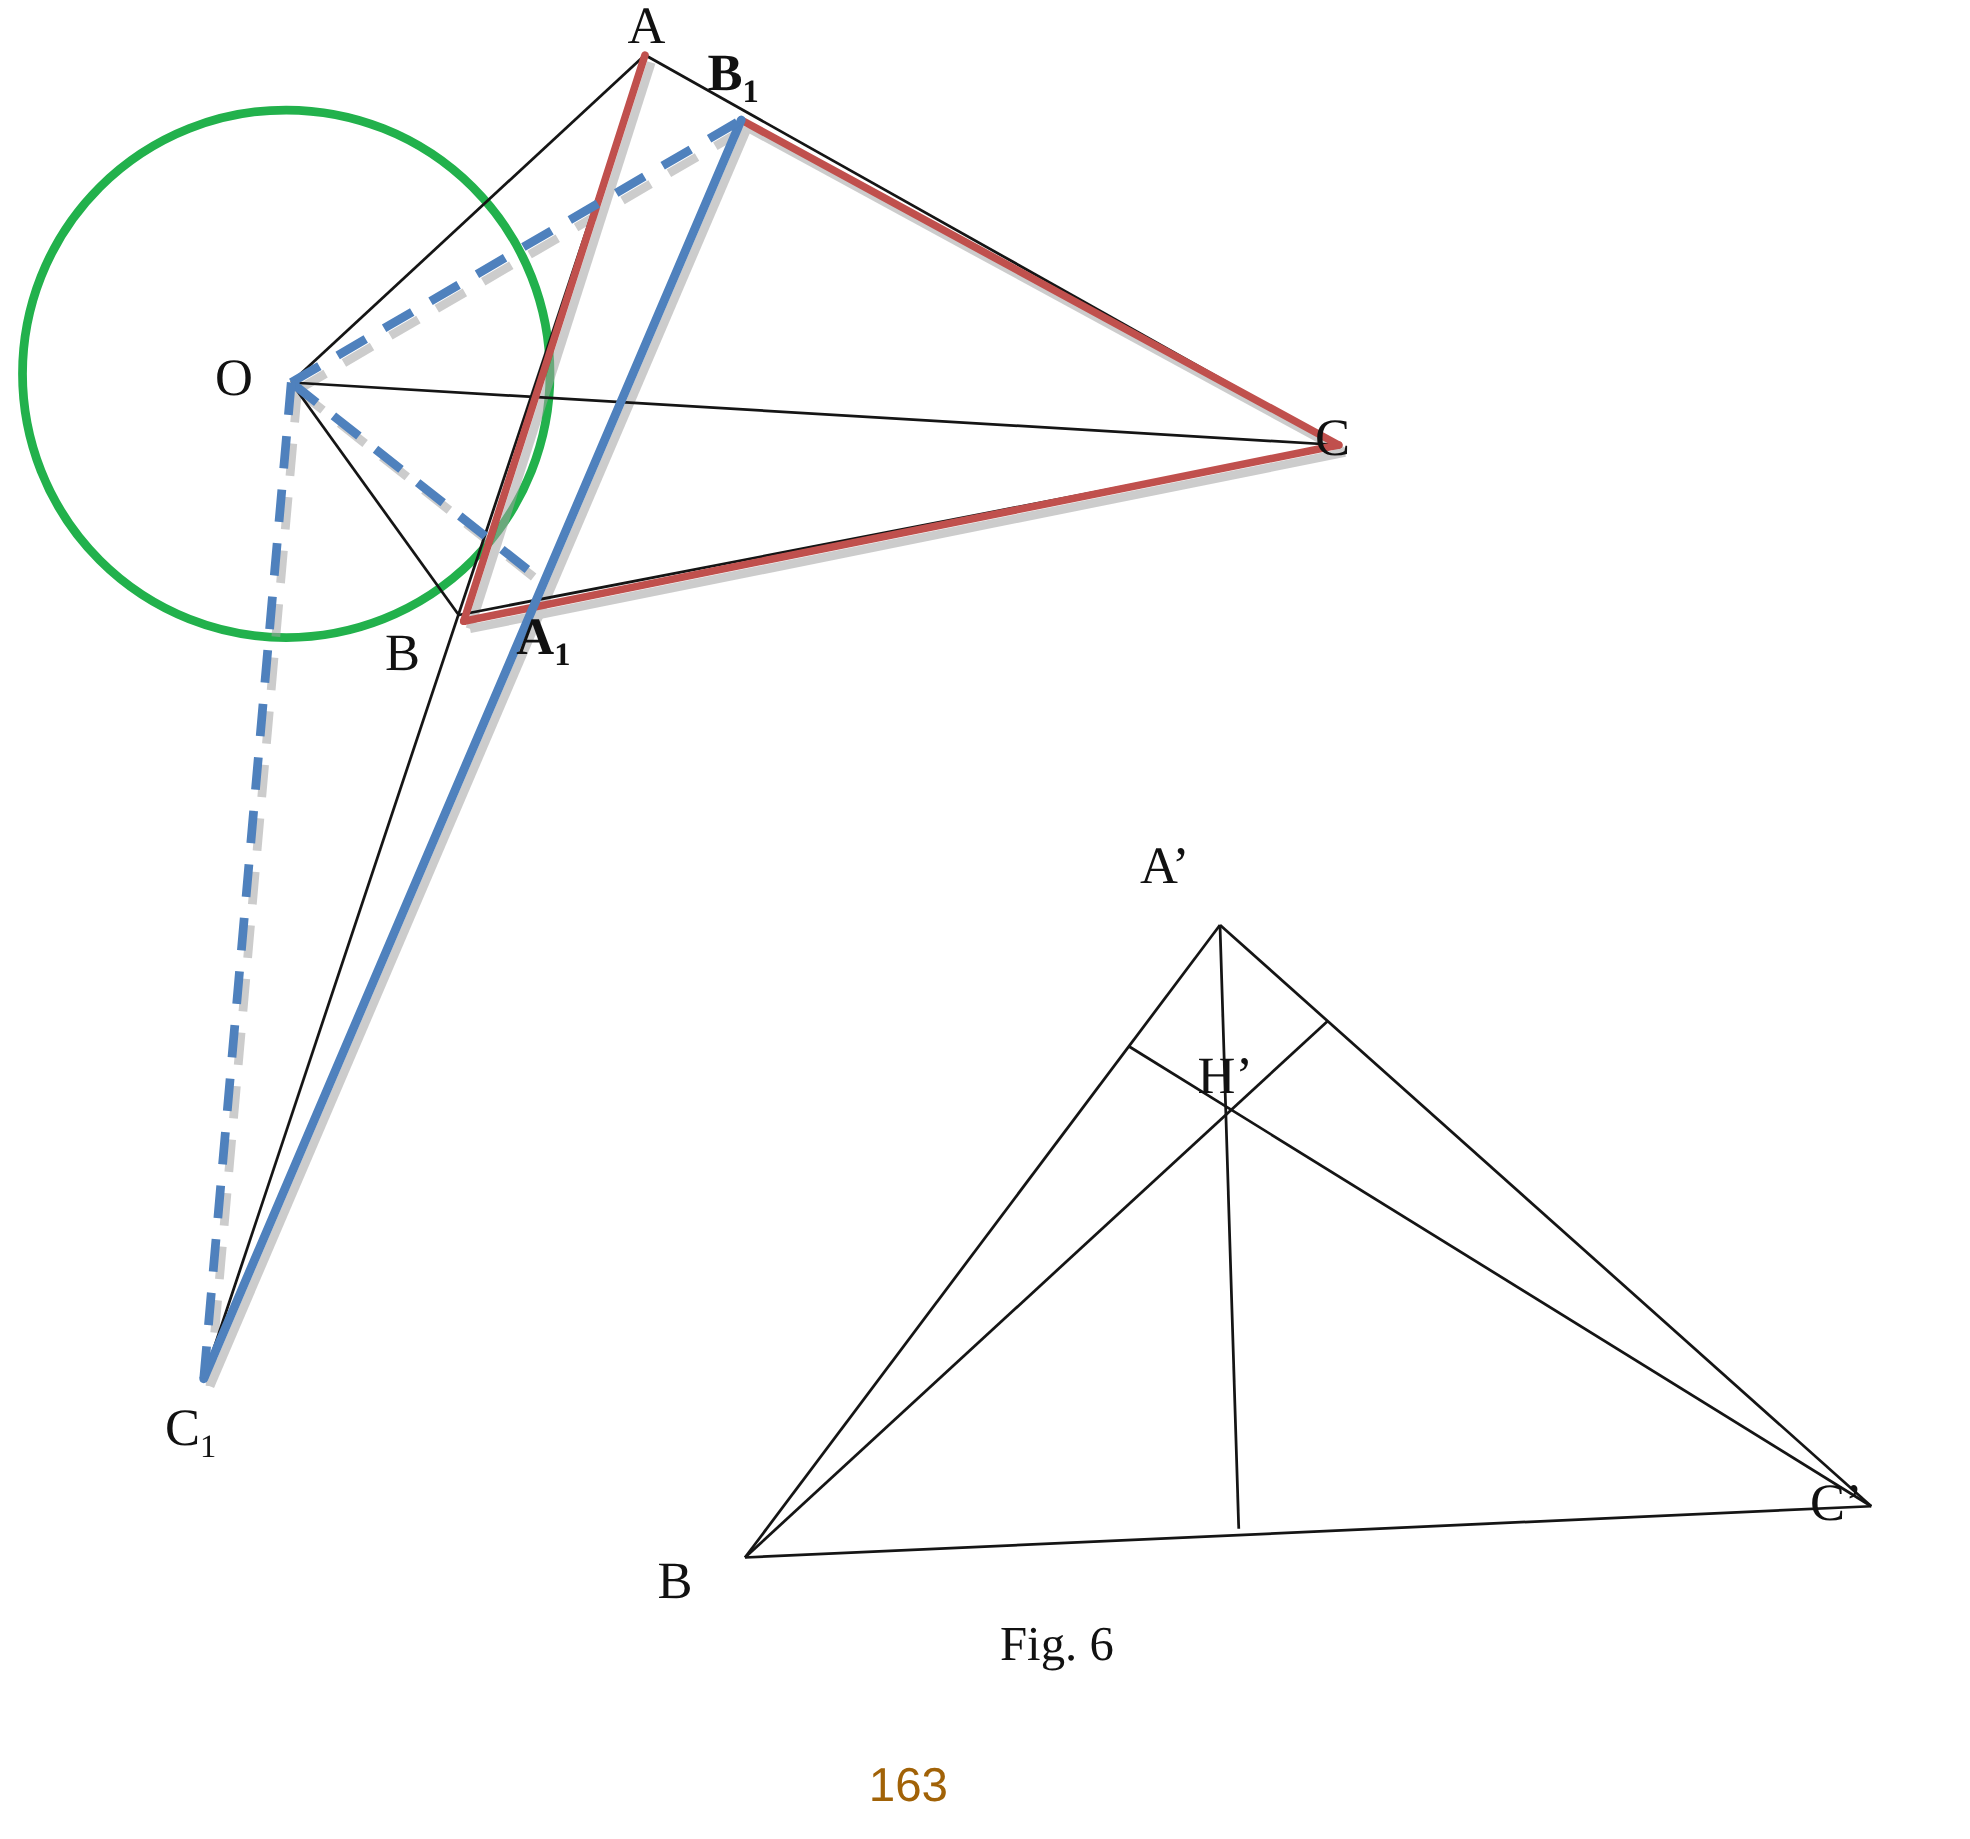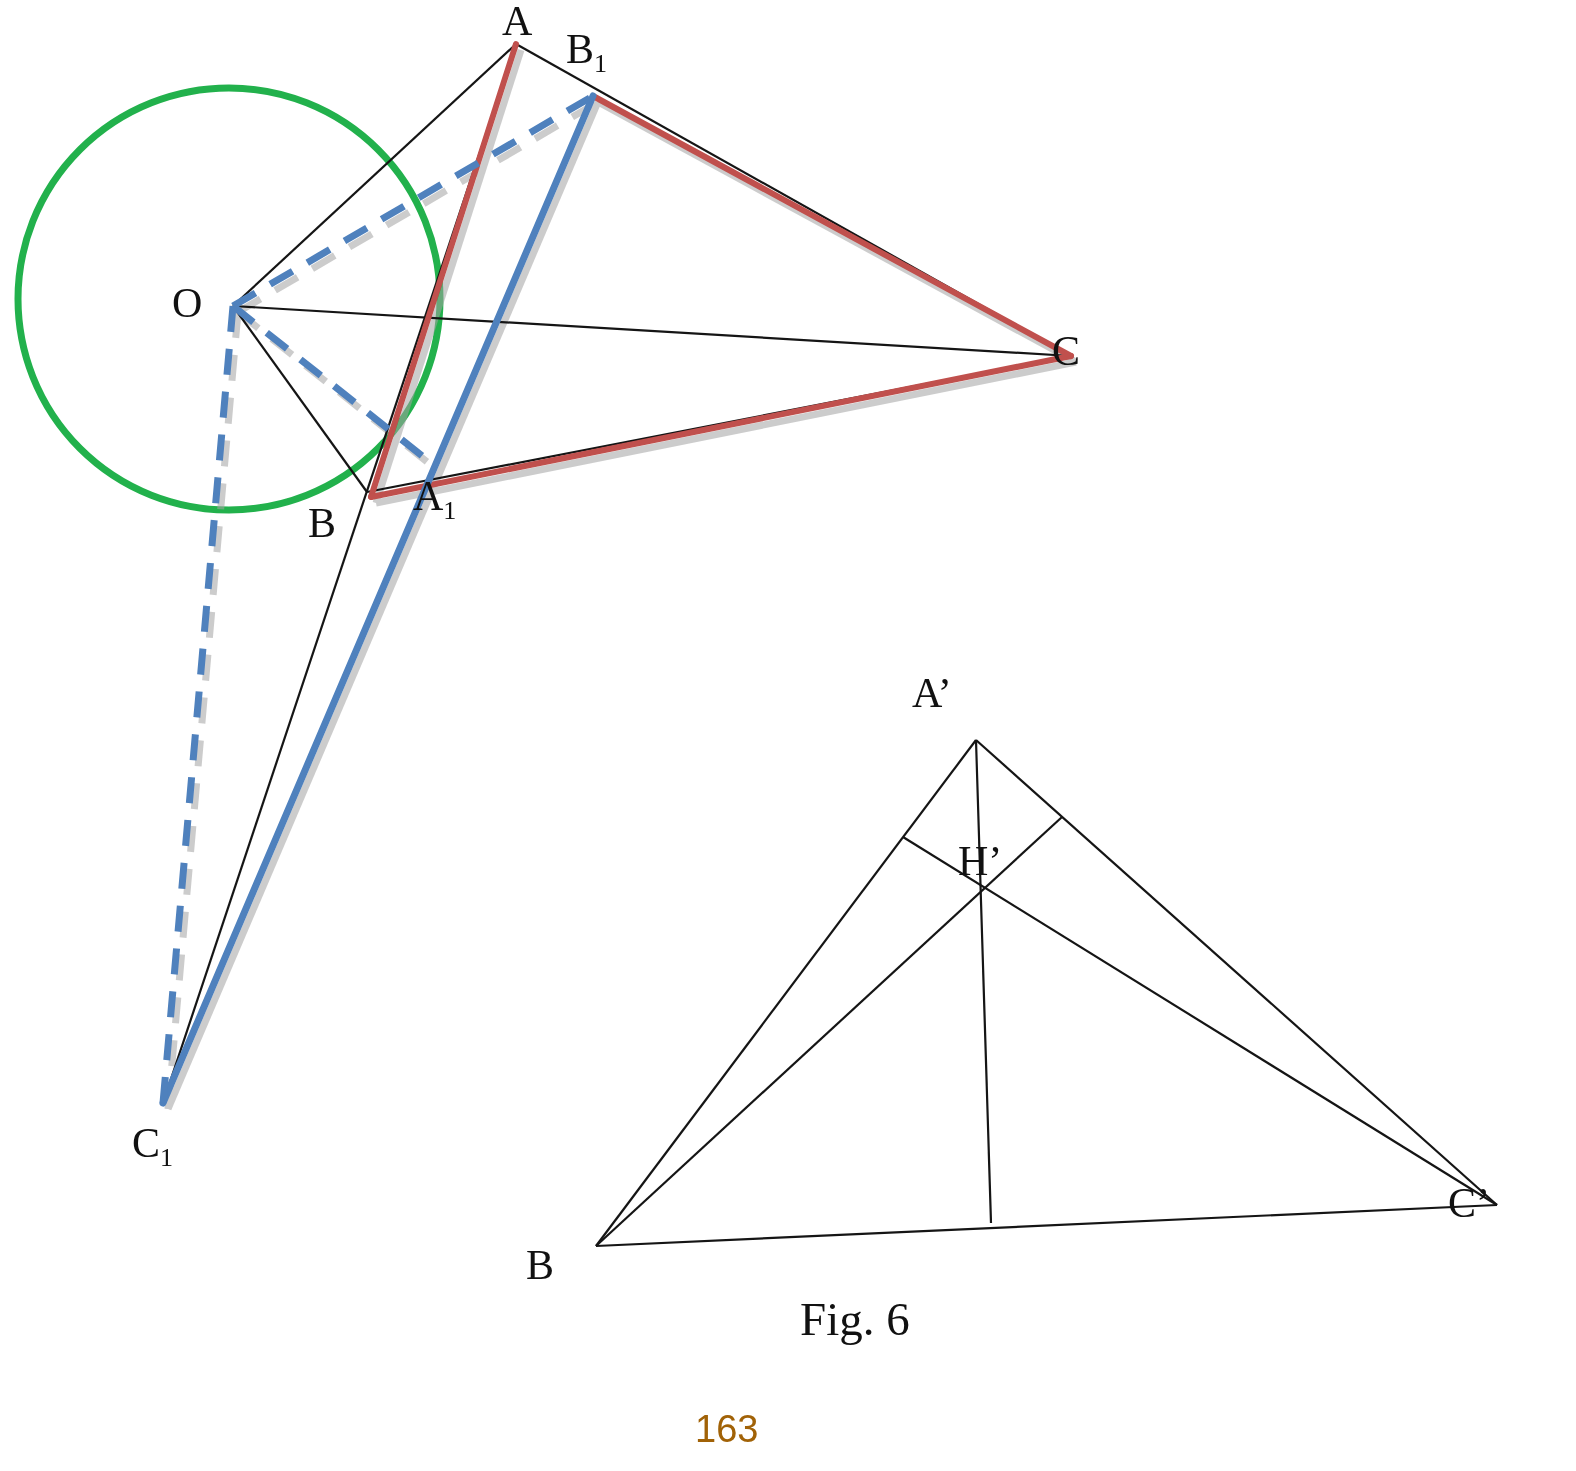--- a/index.html
+++ b/index.html
@@ -29,21 +29,21 @@
     line-height: 1;
     white-space: nowrap;
     user-select: none;
   }
   .lbl sub {
     font-size: 0.62em;
     line-height: 0;
   }
   .caption {
     position: absolute;
-    font-size: 47px;
+    font-size: 39px;
     color: #111111;
     line-height: 1;
   }
   .pagenum {
     position: absolute;
     font-family: "Liberation Sans", sans-serif;
     font-size: 38px;
     color: #a16207;
     line-height: 1;
   }
@@ -96,25 +96,25 @@
     </g>
 
     <g stroke-width="7" stroke-dasharray="26 17" stroke="#4f81bd">
       <line x1="233" y1="306" x2="593" y2="96"></line>
       <line x1="233" y1="306" x2="435" y2="466"></line>
       <line x1="233" y1="306" x2="163" y2="1103"></line>
     </g>
   </svg>
 
   <div class="lbl" style="left:502px; top:0px;"><span>A</span></div>
-  <div class="lbl" style="left:566px; top:28px;"><span>B</span><sub>1</sub></div>
+  <div class="lbl" style="left:566px; top:38px;font-weight:bold;"><span>B</span><sub>1</sub></div>
   <div class="lbl" style="left:172px; top:282px;"><span>O</span></div>
   <div class="lbl" style="left:1052px; top:330px;"><span>C</span></div>
   <div class="lbl" style="left:308px; top:502px;"><span>B</span></div>
-  <div class="lbl" style="left:413px; top:475px;"><span>A</span><sub>1</sub></div>
+  <div class="lbl" style="left:413px; top:489px;font-weight:bold;"><span>A</span><sub>1</sub></div>
   <div class="lbl" style="left:132px; top:1122px;"><span>C</span><sub>1</sub></div>
 
   <div class="lbl" style="left:912px; top:672px;"><span>A’</span></div>
   <div class="lbl" style="left:958px; top:840px;"><span>H’</span></div>
   <div class="lbl" style="left:526px; top:1244px;"><span>B</span></div>
   <div class="lbl" style="left:1448px; top:1182px;"><span>C’</span></div>
 
   <div class="caption" style="left:800px; top:1296px;">Fig. 6</div>
   <div class="pagenum" style="left:695px; top:1410px;">163</div>
 

